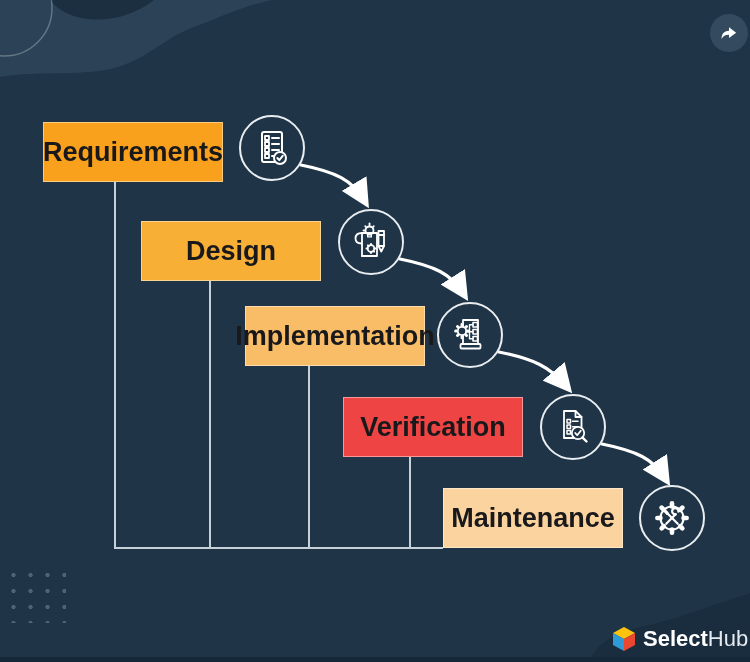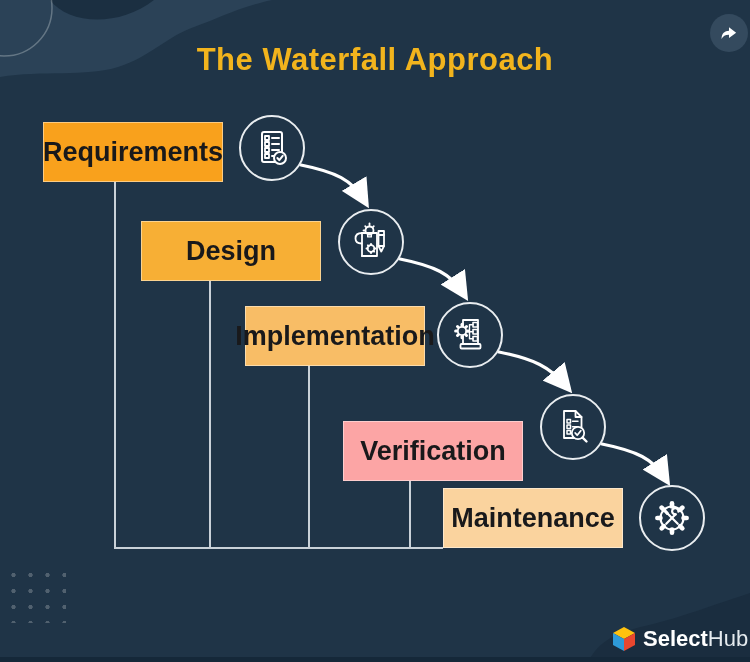--- a/index.html
+++ b/index.html
@@ -86,38 +86,37 @@
     </g>
 
     <g stroke="#FFFFFF" stroke-width="3.2" fill="none" stroke-linecap="round">
       <path d="M301,165 C336,172 352,180 364,200" marker-end="url(#ah)"></path>
       <path d="M400,259 C435,266 451,274 463,293" marker-end="url(#ah)"></path>
       <path d="M499,352 C534,359 550,367 566,386" marker-end="url(#ah)"></path>
       <path d="M602,444 C637,451 653,459 665,478" marker-end="url(#ah)"></path>
     </g>
   </svg>
 
-  <div class="title" style="color: rgb(242, 180, 29);">The Waterfall Approach</div>
 
   <div class="share-btn">
     <svg width="20" height="20" viewBox="0 0 28 28">
       <path d="M14,6 L24,13.5 L14,21 V16.6 C8.5,16.6 5.5,18.8 3.5,22.5 C3.8,14 8,11.2 14,10.8 Z" fill="#FFFFFF"></path>
     </svg>
   </div>
 
   <div class="step-box box-1" style="background-color: rgb(249, 161, 28);">
     <span>Requirements</span>
   </div>
   <div class="step-box box-2" style="background-color: rgb(247, 175, 53); margin-top: 8px;">
     <span>Design</span>
   </div>
   <div class="step-box box-3" style="background-color: rgb(248, 189, 102);">
     <span>Implementation</span>
   </div>
-  <div class="step-box box-4" style="background-color: #fca5a5; margin-top: 24px;">
+  <div class="step-box box-4" style="background-color: #ef4444;">
     <span>Verification</span>
   </div>
   <div class="step-box box-5" style="background-color: rgb(250, 211, 158);">
     <span>Maintenance</span>
   </div>
 
   <div class="step-circle circ-1">
     <svg width="44" height="44" viewBox="0 0 44 44" stroke="#FFFFFF" fill="none" stroke-width="2" stroke-linecap="round" stroke-linejoin="round">
       <rect x="12" y="6" width="20" height="30" rx="2"></rect>
       <rect x="15" y="10" width="4" height="4" stroke-width="1.8"></rect>

